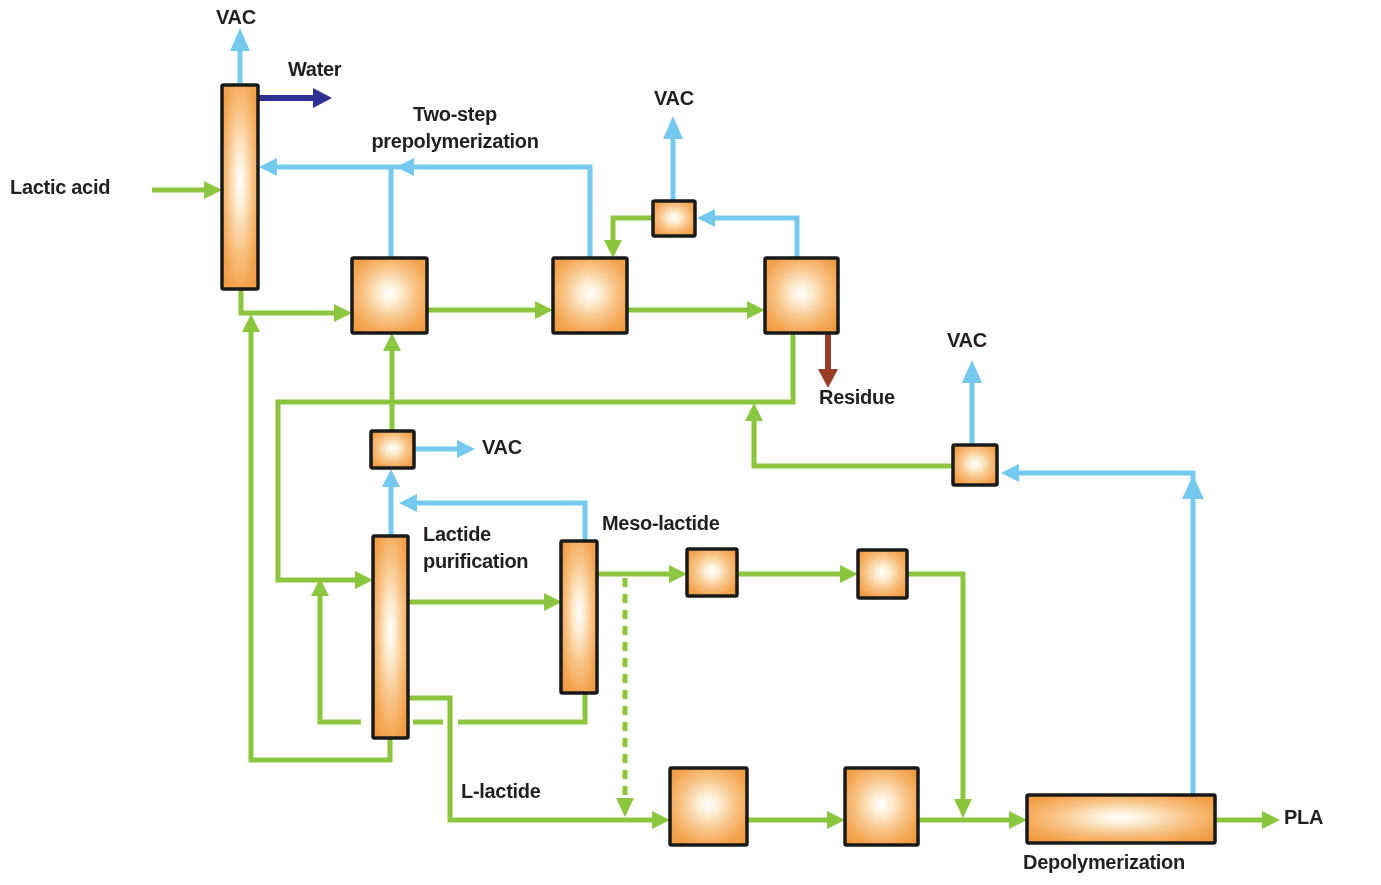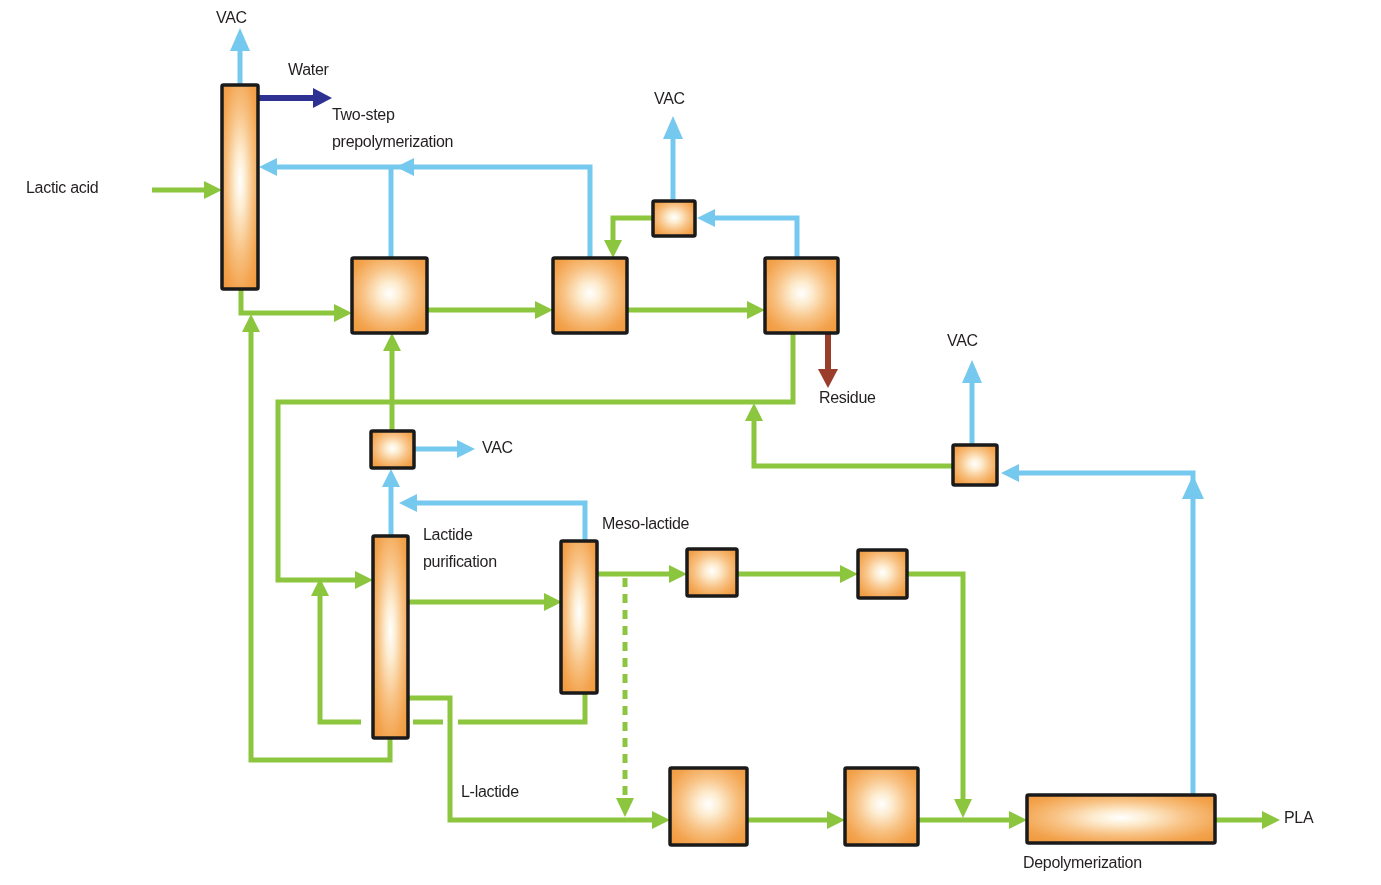--- a/index.html
+++ b/index.html
@@ -4,24 +4,24 @@
 <style>
   html,body { margin:0; padding:0; background:#ffffff; }
   .stage {
     position:relative; width:1381px; height:885px;
     background:#ffffff; overflow:hidden;
     font-family:"Liberation Sans", sans-serif;
   }
   .stage svg { position:absolute; left:0; top:0; }
   .lbl {
     position:absolute;
-    font-size:16px; line-height:27px; letter-spacing:-0.3px;
-    color:#231f20; white-space:pre-line;
+    font-size:20px; line-height:27px; letter-spacing:-0.3px;
+    color:#231f20; white-space:pre-line;font-weight:bold;
   }
-  .lbl-center { }
+  .lbl-center { text-align:center; }
   .brand {
     position:absolute; top:10px; right:14px;
     font-style:italic; font-size:21px; letter-spacing:-0.2px;
     color:#2d2d2d; white-space:nowrap;
   }
 </style>
 </head>
 <body>
 
 <div class="stage">
@@ -131,21 +131,21 @@
     <rect x="687" y="549" width="50" height="47" rx="1.5"></rect>
     <rect x="858" y="550" width="49" height="48" rx="1.5"></rect>
     <rect x="670" y="768" width="77" height="77" rx="1.5"></rect>
     <rect x="845" y="768" width="73" height="77" rx="1.5"></rect>
     <rect x="1027" y="795" width="188" height="48" rx="1.5"></rect>
   </g>
 </svg>
 
   <div class="lbl" style="left:216px; top:4px;">VAC</div>
   <div class="lbl" style="left:288px; top:56px;">Water</div>
-  <div class="lbl" style="left:26px; top:174px;">Lactic acid</div>
+  <div class="lbl" style="left:10px; top:174px;">Lactic acid</div>
   <div class="lbl lbl-center" style="left:332px; top:101px; width:246px;">Two-step
 prepolymerization</div>
   <div class="lbl" style="left:654px; top:85px;">VAC</div>
   <div class="lbl" style="left:806px; top:384px;margin-left:13px;">Residue</div>
   <div class="lbl" style="left:482px; top:434px;">VAC</div>
   <div class="lbl" style="left:947px; top:327px;">VAC</div>
   <div class="lbl" style="left:417px; top:521px;margin-left:6px;">Lactide
 purification</div>
   <div class="lbl" style="left:602px; top:510px;">Meso-lactide</div>
   <div class="lbl" style="left:461px; top:778px;">L-lactide</div>

